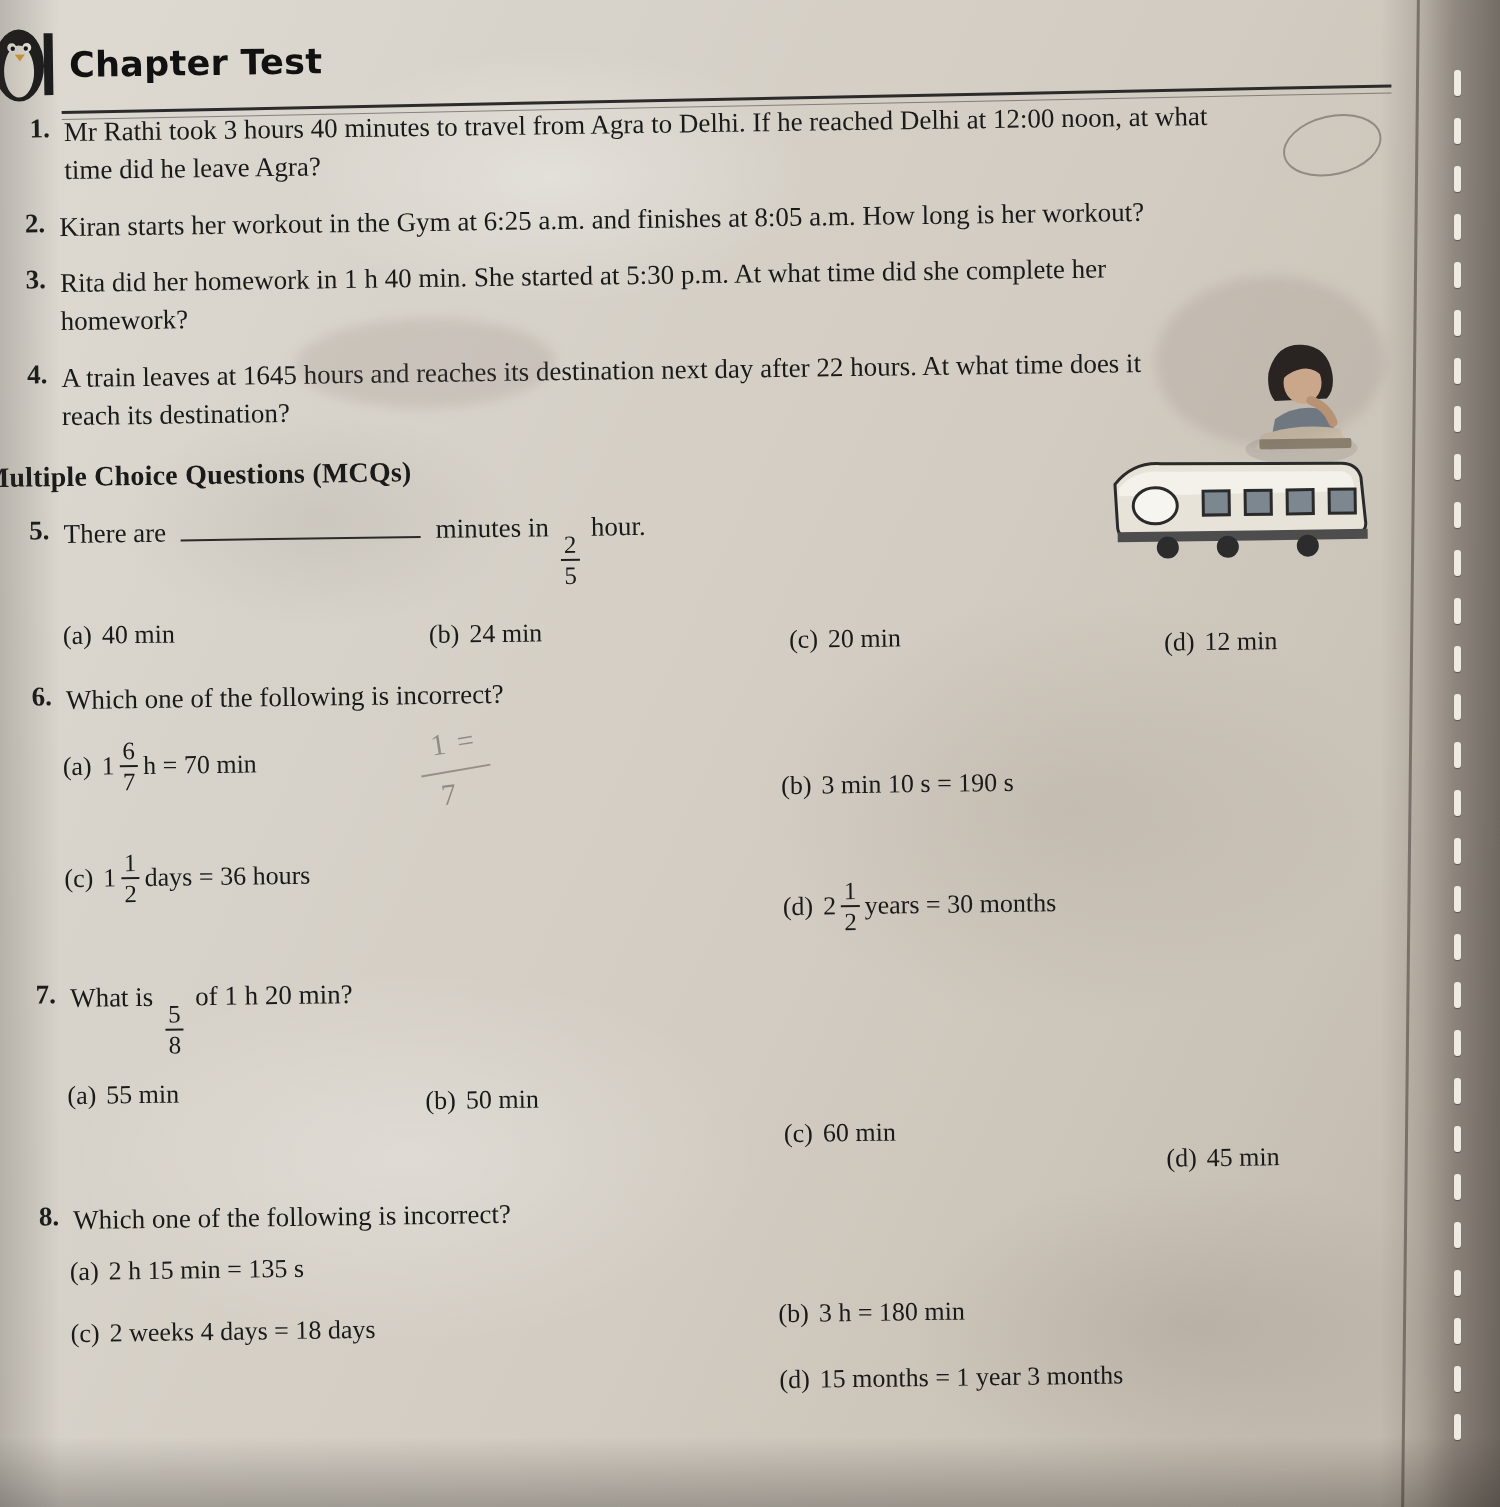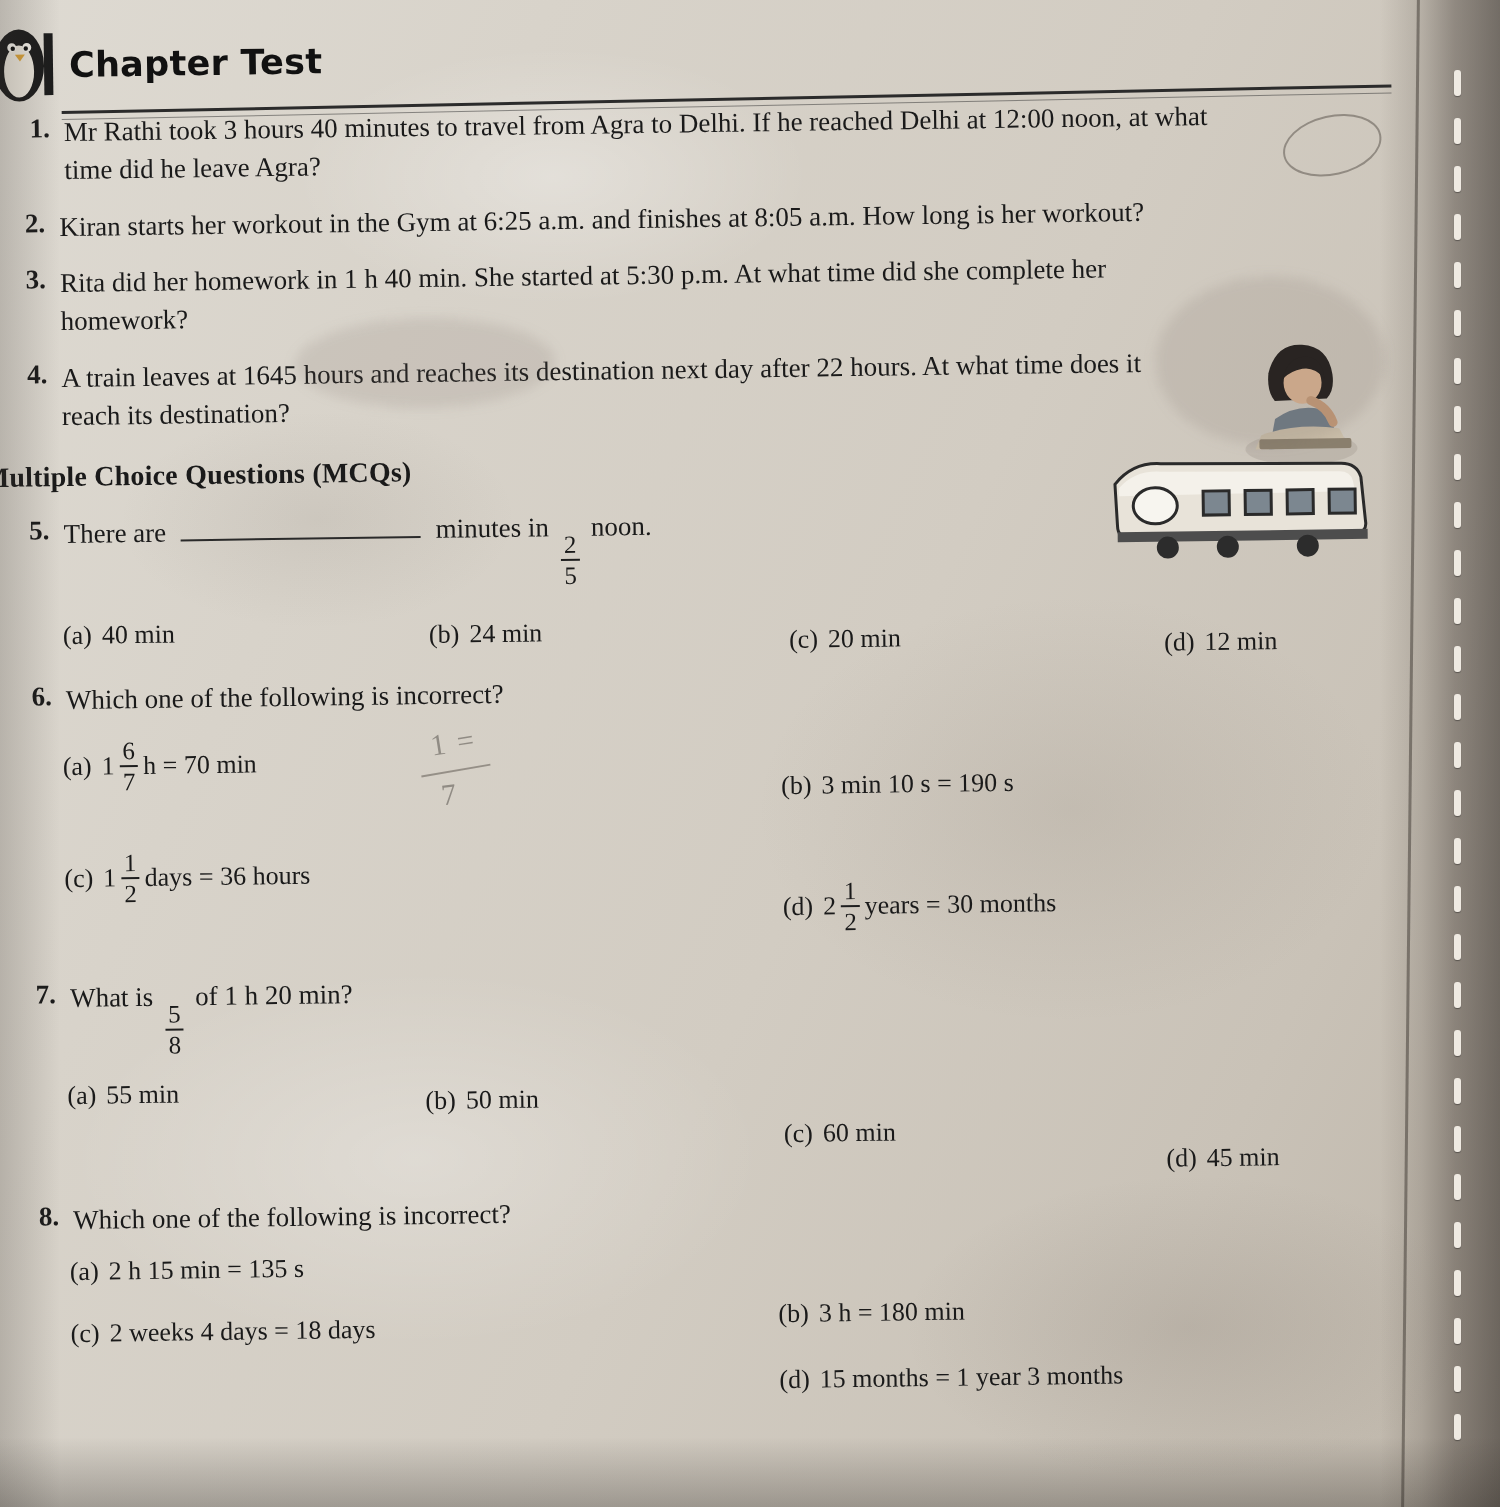--- a/index.html
+++ b/index.html
@@ -296,21 +296,21 @@
       <div class="qrow">
         <div class="qnum">5.</div>
         <div class="qtext">
           <span>There are</span>
           <span class="blank"></span>
           <span>minutes in</span>
           <span class="frac">
             <span class="num">2</span>
             <span class="den">5</span>
           </span>
-          <span>noon.</span>
+          <span>hour.</span>
         </div>
       </div>
       <div class="options" style="height:48px">
         <div class="opt" style="left:64px; top:8px;">
           <span class="opt-lab">(a)</span><span>40 min</span>
         </div>
         <div class="opt" style="left:430px; top:12px;">
           <span class="opt-lab">(b)</span><span>24 min</span>
         </div>
         <div class="opt" style="left:790px; top:22px;">

